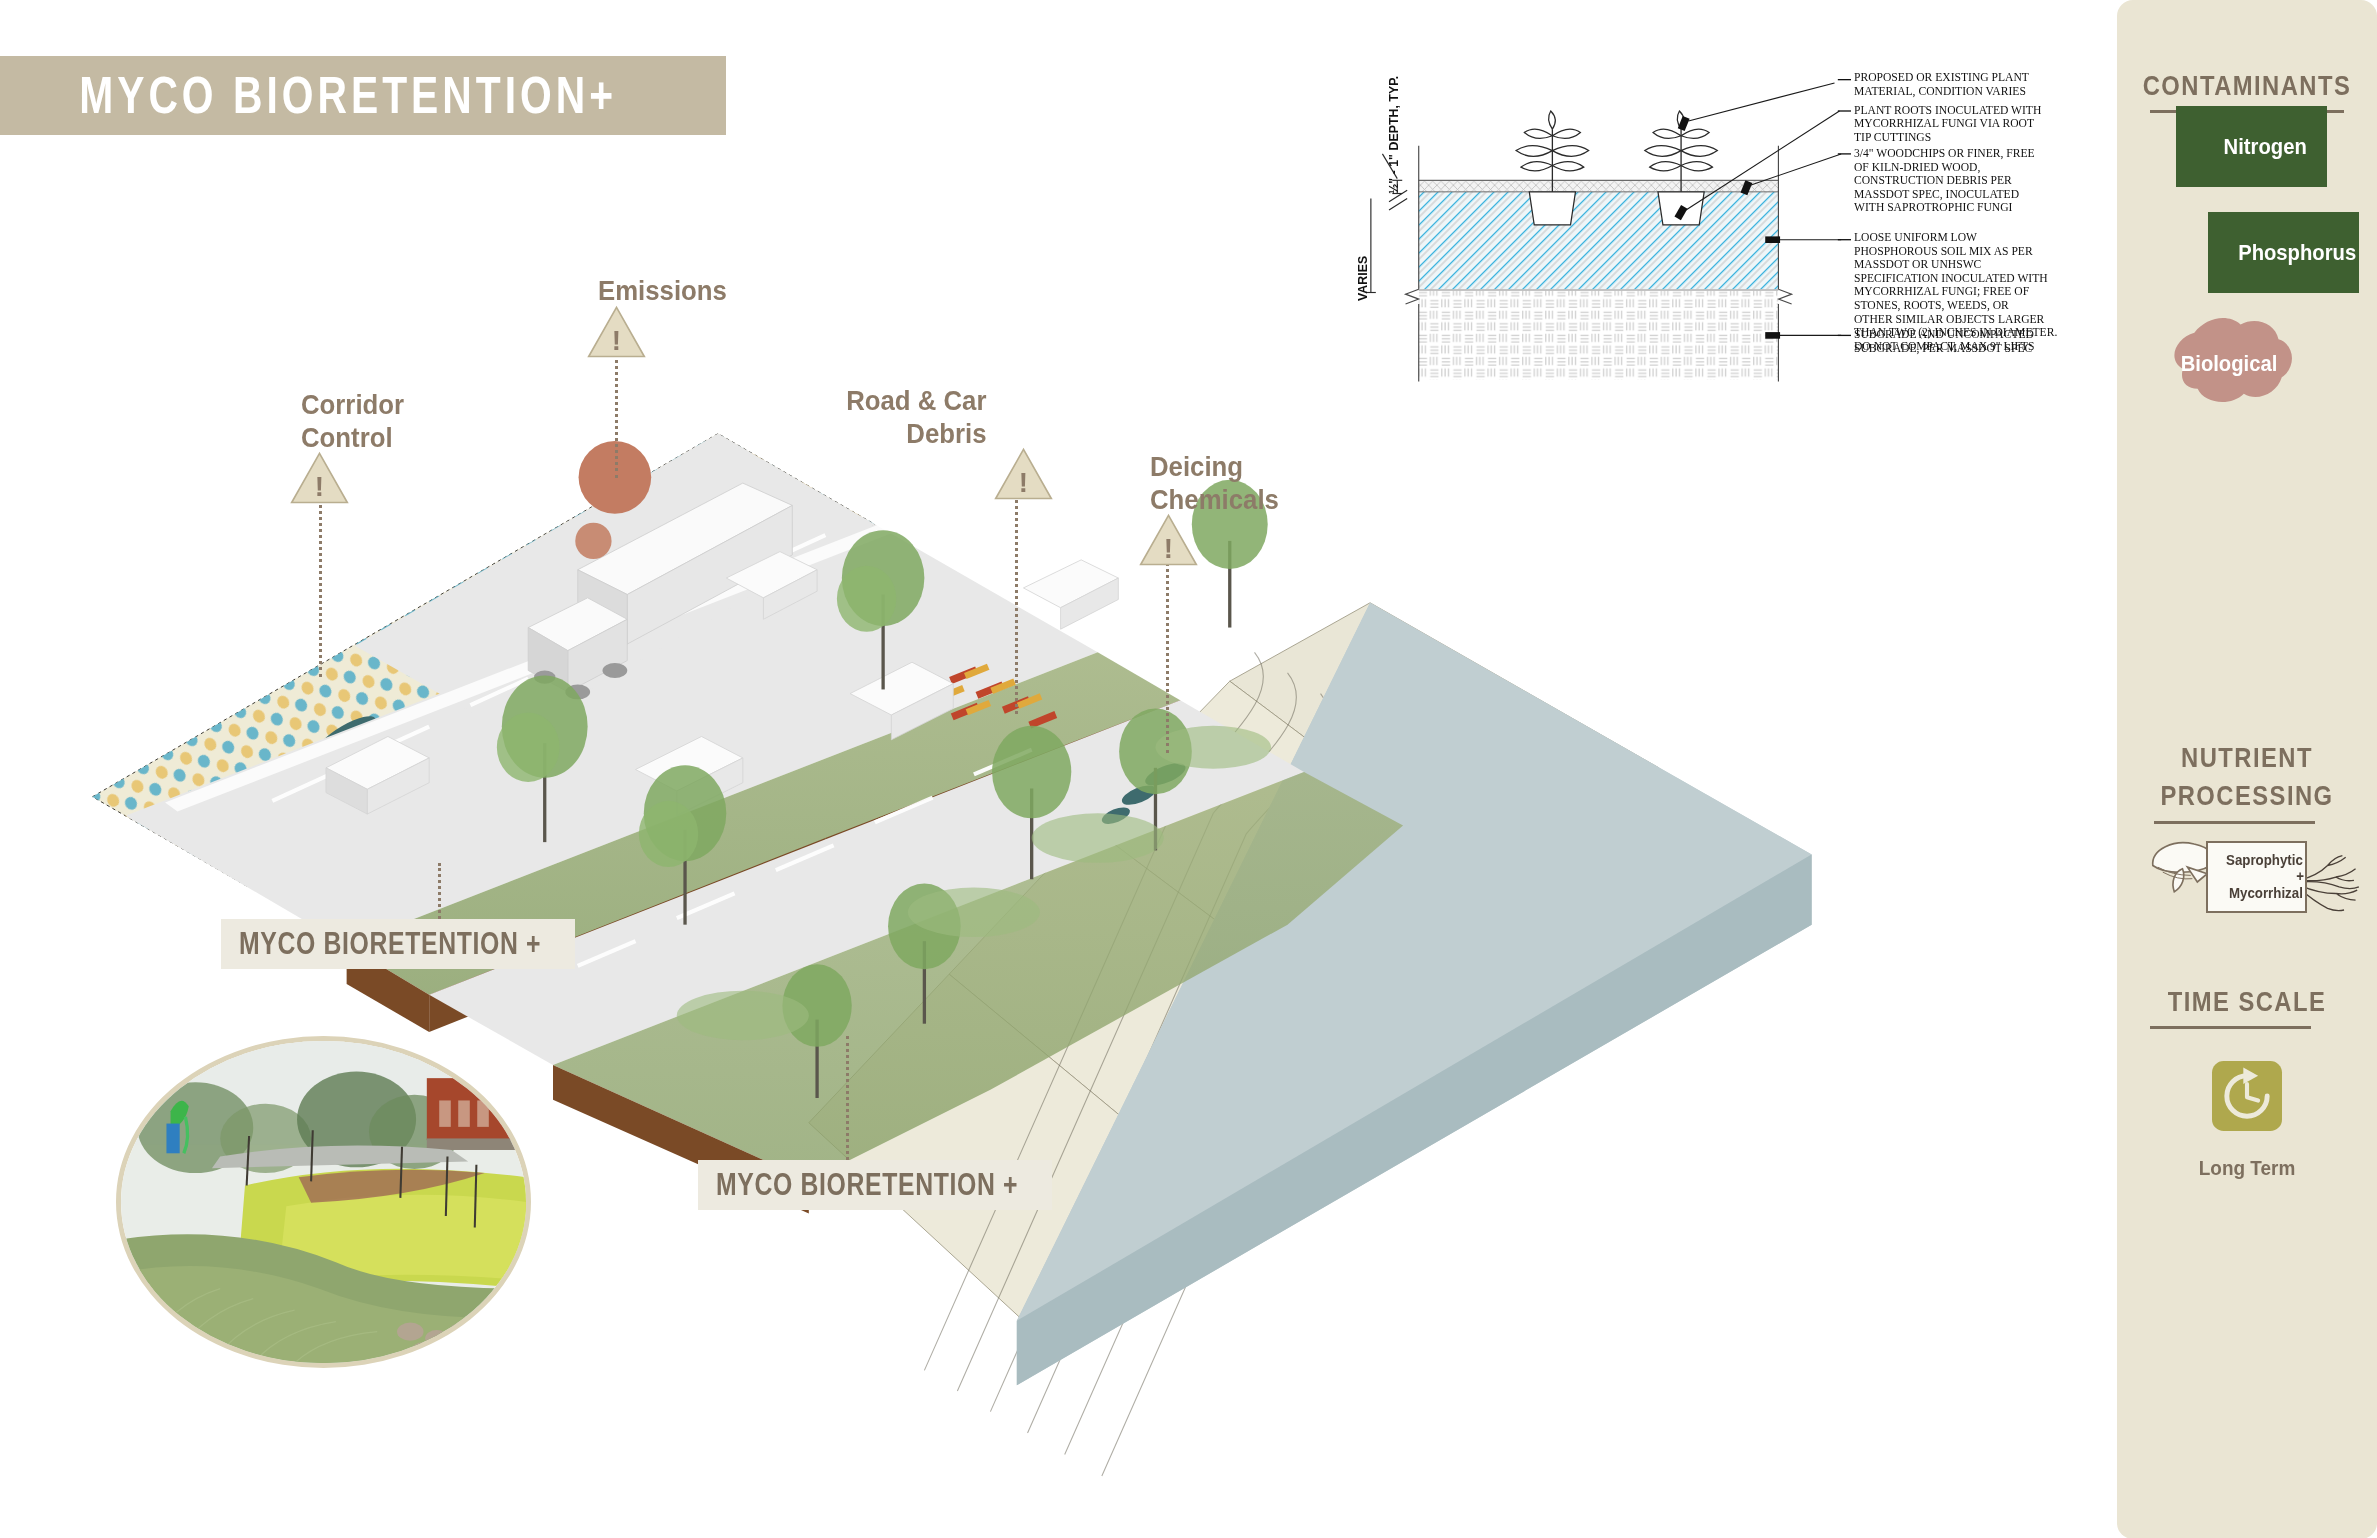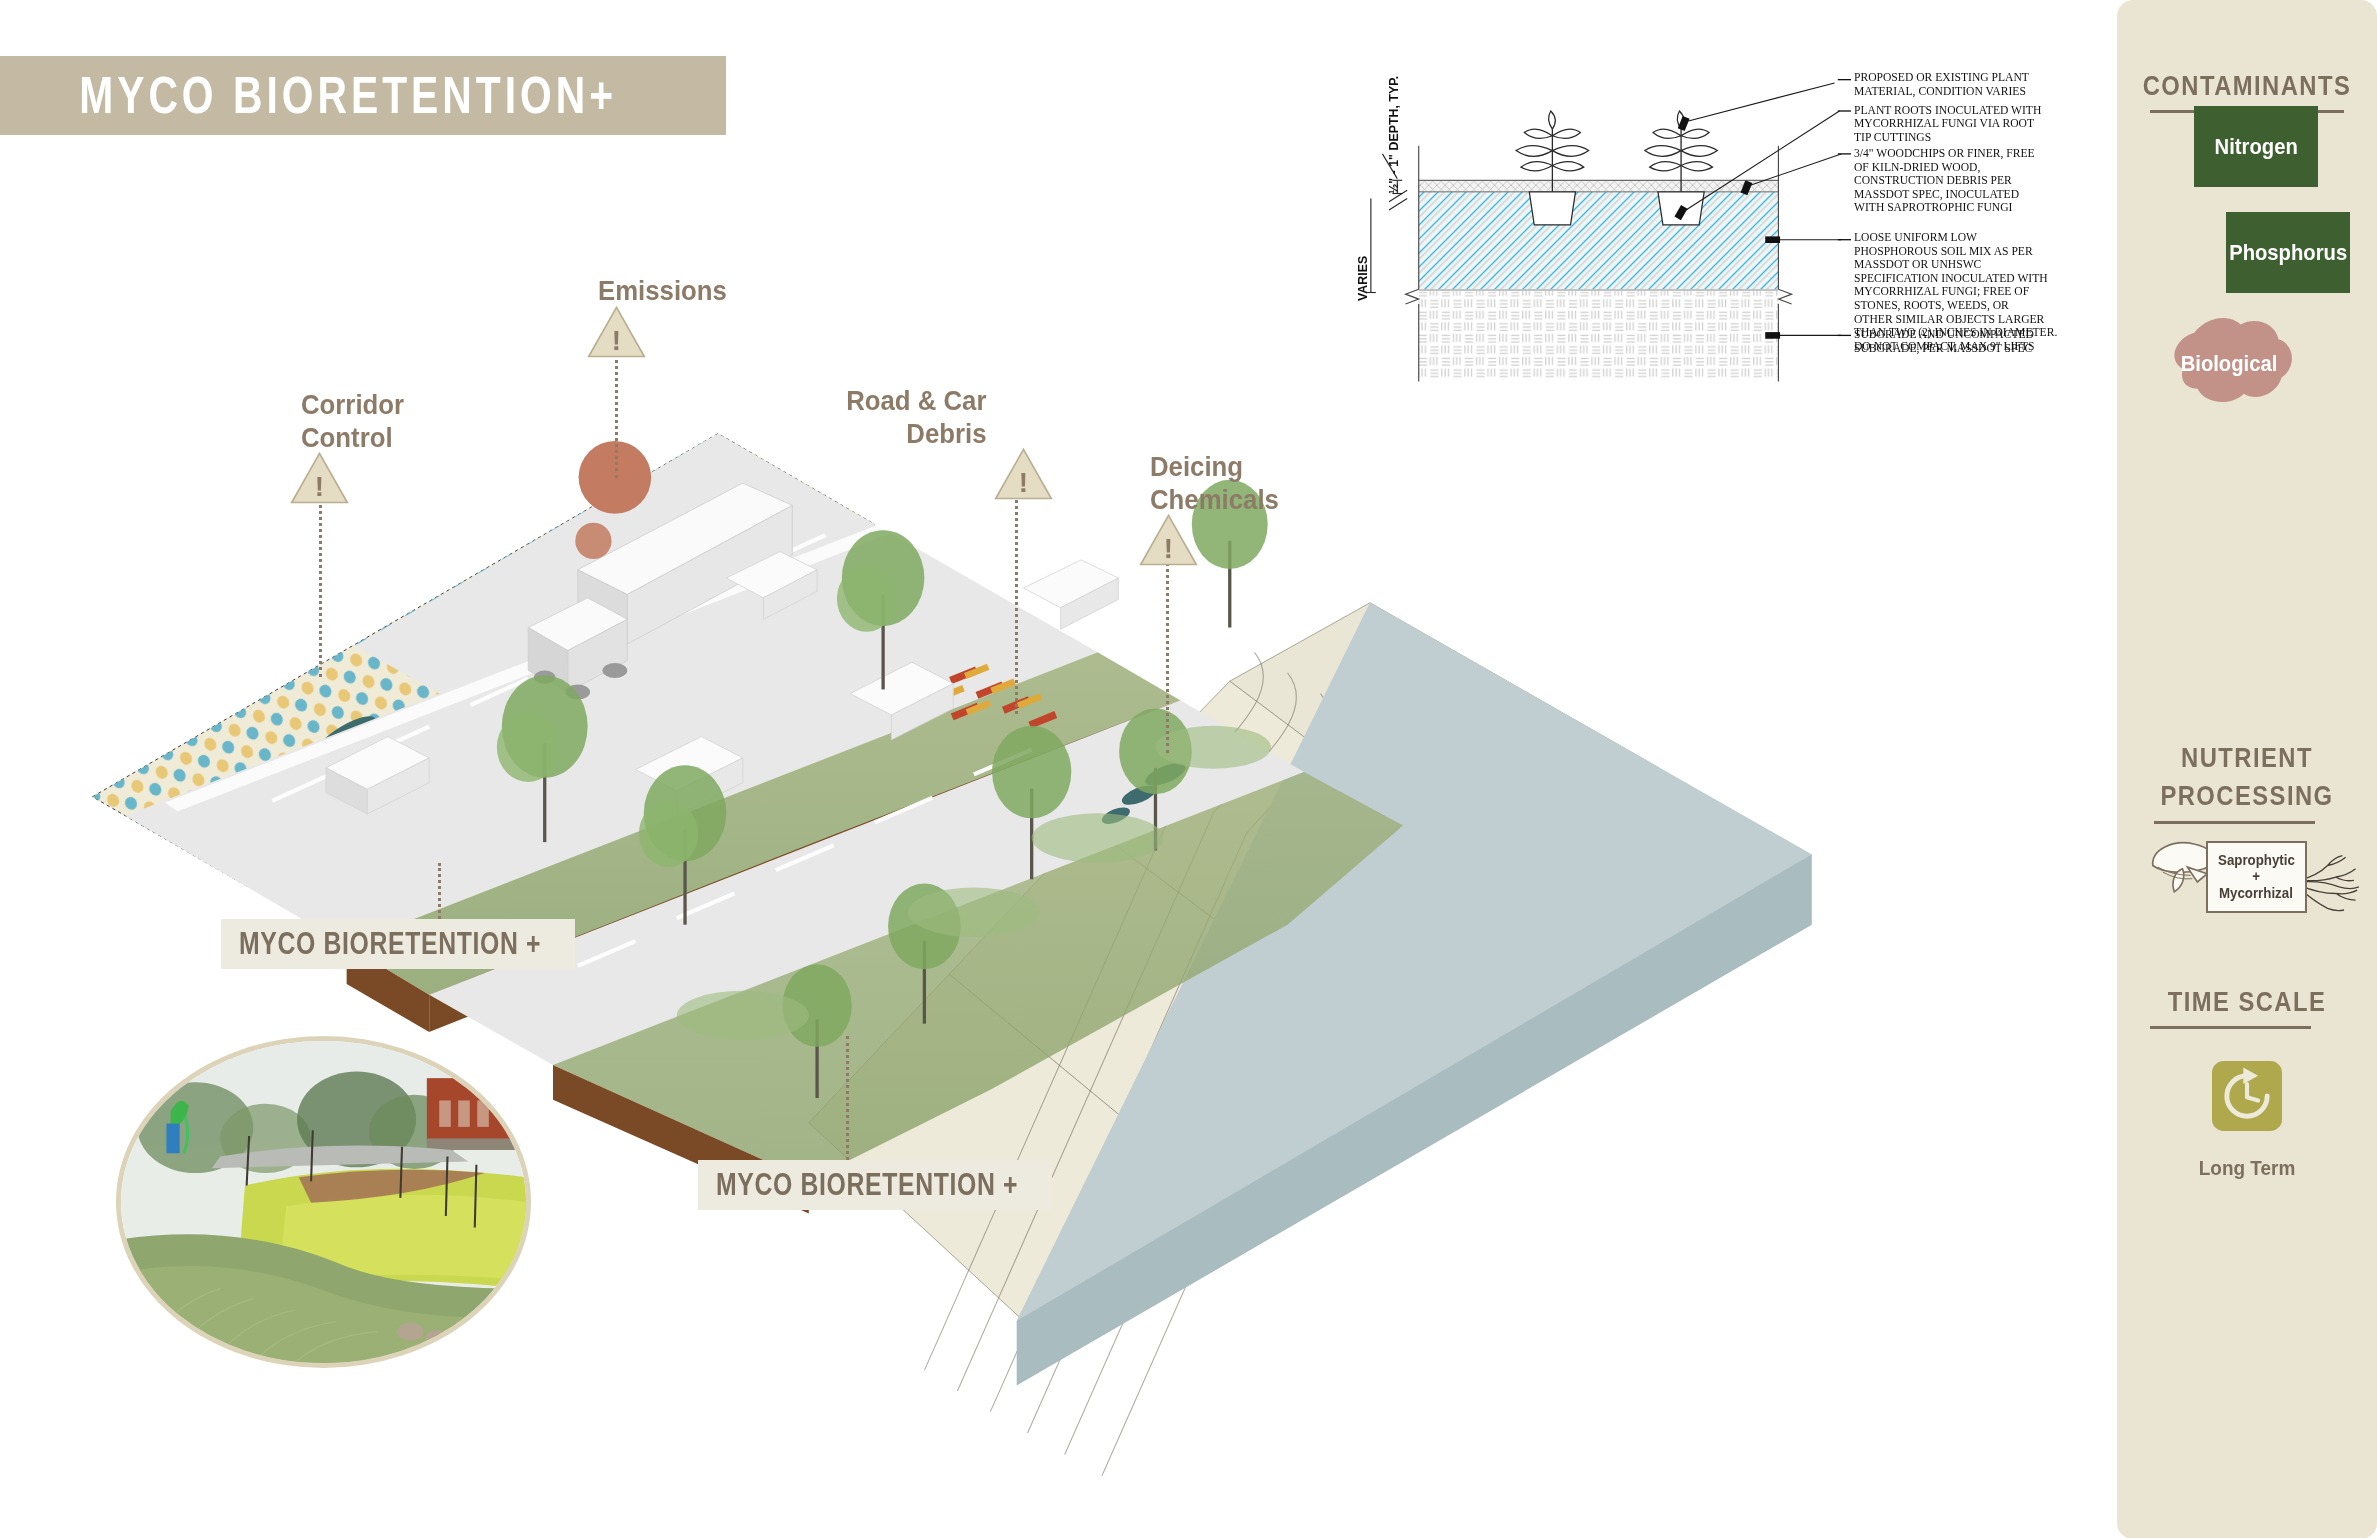--- a/index.html
+++ b/index.html
@@ -15,37 +15,37 @@
 
   
   #sidebar{position:absolute;left:2117px;top:0;width:260px;height:1539px;
     background:#EAE5D3;border-radius:16px;}
   .side-head{color:#7D6F5E;font-weight:bold;text-align:center;
     letter-spacing:1.7px;transform:scaleX(.85);}
 
   #contaminants-head{position:absolute;left:0;top:70px;width:260px;font-size:28px;}
   #contaminants-rule{position:absolute;left:33px;top:110px;width:194px;height:3.3px;background:#7D6F5E;}
 
-  .contam-box{position:absolute;left:77px;width:124px;height:81px;background:#3E6030;
-    display:flex;align-items:center;justify-content:center;}
+  .contam-box{position:absolute;left:59px;width:124px;height:81px;background:#3E6030;
+    display:flex;align-items:center;justify-content:center;padding-left:27px;}
   .contam-box span{color:#fff;font-size:22px;font-weight:bold;transform:scaleX(.92);}
   #contam-0{top:106px;}
   #contam-1{top:212px;margin-left:32px;}
 
   #contam-blob{position:absolute;left:41px;top:308px;width:142px;height:99px;}
   #contam-blob svg{width:100%;height:100%;display:block;}
   #contam-blob span{position:absolute;left:0;top:43px;width:142px;text-align:center;
     color:#fff;font-size:22px;font-weight:bold;transform:scaleX(.92);}
 
   #nutrient-head{position:absolute;left:0;top:739px;width:260px;font-size:28px;line-height:38px;}
   #nutrient-rule{position:absolute;left:37px;top:821px;width:161px;height:3.3px;background:#7D6F5E;}
 
   #fungi-group{position:absolute;left:20.6px;top:834px;width:239px;height:91px;}
   #fungi-box{position:absolute;left:68px;top:6.6px;width:97px;height:68px;background:#FBFAF5;
-    border:2.5px solid #7D6F5E;display:flex;flex-direction:column;align-items:center;
+    border:2.5px solid #7D6F5E;display:flex;flex-direction:column;align-items:flex-end;
     justify-content:center;}
   #fungi-box div{color:#4A4038;font-size:14px;font-weight:bold;line-height:16.5px;transform:scaleX(.95);}
 
   #timescale-head{position:absolute;left:0;top:986px;width:260px;font-size:28px;}
   #timescale-rule{position:absolute;left:33px;top:1026px;width:161px;height:3.3px;background:#7D6F5E;}
 
   #clock-tile{position:absolute;left:95px;top:1061px;width:70px;height:70px;
     background:#AFA84D;border-radius:11.6px;}
   #longterm{position:absolute;left:0;top:1156px;width:260px;text-align:center;
     color:#7D6F5E;font-size:20.6px;font-weight:bold;transform:scaleX(.92);}

